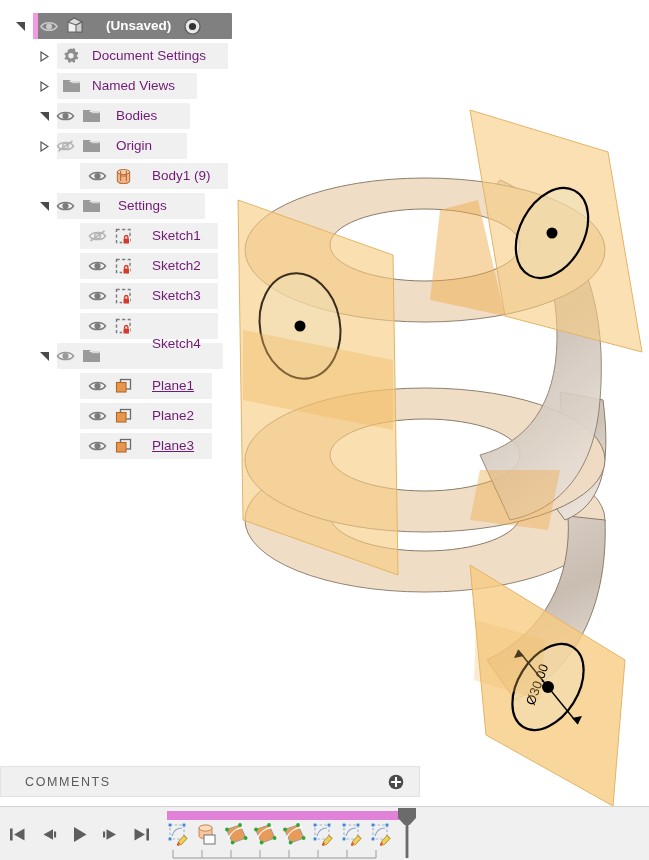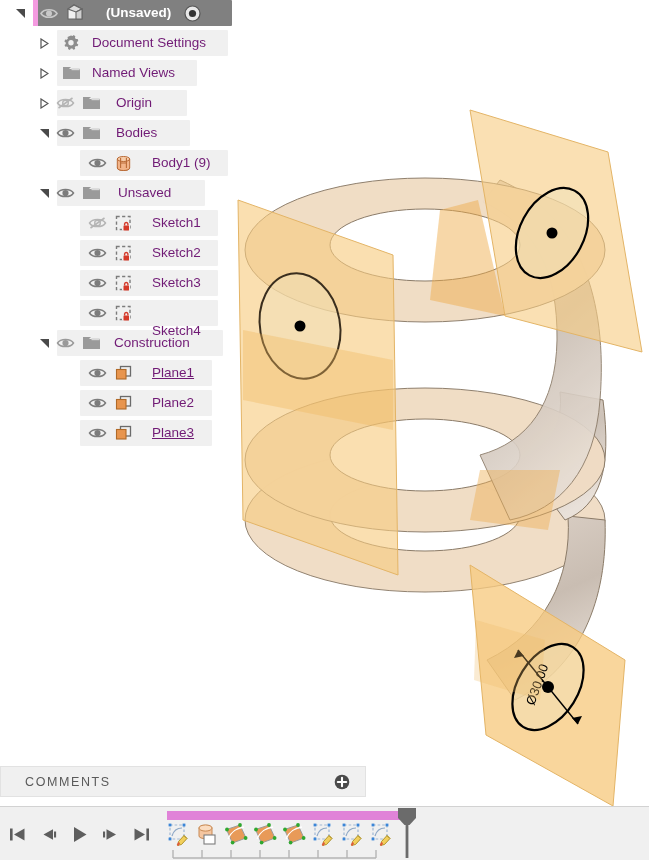--- a/index.html
+++ b/index.html
@@ -24,21 +24,21 @@
     left: 0; top: 0;
     width: 649px; height: 806px;
     background: #ffffff;
     overflow: hidden;
   }
   #viewport svg { display: block; }
 
   
   #browser {
     position: absolute;
-    left: 0; top: 0;
+    left: 0; top: 13px;
     width: 232px;
     padding: 0;
     z-index: 20;
   }
   .tree-row {
     position: relative;
     height: 26px;
     margin-bottom: 4px;
     display: flex;
     align-items: center;
@@ -94,21 +94,21 @@
     position: relative; z-index: 3;
     width: 22px; height: 26px;
     display: flex; align-items:center; justify-content: center;
     flex: 0 0 22px;
   }
 
   
   #comments {
     position: absolute;
     left: 0; top: 766px;
-    width: 366px; height: 31px;
+    width: 420px; height: 31px;
     background: #f0f0f0;
     border: 1px solid #e2e2e2;
     display: flex;
     align-items: center;
     z-index: 30;
   }
   #comments .ctitle {
     font-size: 12.5px;
     letter-spacing: 1.6px;
     color: #5a5a5a;
@@ -322,20 +322,43 @@
         <svg width="19" height="16" viewBox="0 0 19 16">
           <path d="M1 4 L1 14 L18 14 L18 4 Z" fill="#9a9a9a"></path>
           <path d="M1 4 L7 4 L9 2 L1 2 Z" fill="#9a9a9a"></path>
           <path d="M9.5 3.2 L17.6 3.2 L17.6 5.2 L9.5 5.2 Z" fill="#d8d8d8"></path>
         </svg>
       </div>
       <div class="label">Named Views</div>
     </div>
 
     <div class="tree-row">
+      <div class="rowbg" style="left:57px; width:133px;"></div>
+      <div class="arrow" style="margin-left:36px;">
+        <svg width="11" height="11" viewBox="0 0 11 11">
+            <path d="M1 1 L10 1 L10 10 Z" fill="#4a4a4a"></path>
+          </svg>
+      </div>
+      <div class="eye">
+        <svg width="19" height="14" viewBox="0 0 19 14">
+          <path d="M1.5 7 C4.5 2.2, 14.5 2.2, 17.5 7 C14.5 11.8, 4.5 11.8, 1.5 7 Z" fill="none" stroke="#7c7c7c" stroke-width="1.5"></path>
+          <circle cx="9.5" cy="7" r="3.1" fill="#7c7c7c"></circle>
+        </svg>
+      </div>
+      <div class="nodeicon">
+        <svg width="19" height="16" viewBox="0 0 19 16">
+          <path d="M1 4 L1 14 L18 14 L18 4 Z" fill="#9a9a9a"></path>
+          <path d="M1 4 L7 4 L9 2 L1 2 Z" fill="#9a9a9a"></path>
+          <path d="M9.5 3.2 L17.6 3.2 L17.6 5.2 L9.5 5.2 Z" fill="#d8d8d8"></path>
+        </svg>
+      </div>
+      <div class="label" style="padding-left:12px;">Bodies</div>
+    </div>
+
+    <div class="tree-row">
       <div class="rowbg" style="left:57px; width:130px;"></div>
       <div class="arrow" style="margin-left:36px;">
         <svg width="9" height="11" viewBox="0 0 9 11">
             <path d="M1 1 L8 5.5 L1 10 Z" fill="none" stroke="#555" stroke-width="1.2"></path>
           </svg>
       </div>
       <div class="eye">
         <svg width="19" height="14" viewBox="0 0 19 14">
           <path d="M1.5 7 C4.5 2.2, 14.5 2.2, 17.5 7 C14.5 11.8, 4.5 11.8, 1.5 7 Z" fill="none" stroke="#b5b5b5" stroke-width="1.5"></path>
           <circle cx="9.5" cy="7" r="2.8" fill="none" stroke="#b5b5b5" stroke-width="1.4"></circle>
@@ -343,43 +366,20 @@
         </svg>
       </div>
       <div class="nodeicon">
         <svg width="19" height="16" viewBox="0 0 19 16">
           <path d="M1 4 L1 14 L18 14 L18 4 Z" fill="#9a9a9a"></path>
           <path d="M1 4 L7 4 L9 2 L1 2 Z" fill="#9a9a9a"></path>
           <path d="M9.5 3.2 L17.6 3.2 L17.6 5.2 L9.5 5.2 Z" fill="#d8d8d8"></path>
         </svg>
       </div>
       <div class="label" style="padding-left:12px;">Origin</div>
-    </div>
-
-    <div class="tree-row">
-      <div class="rowbg" style="left:57px; width:133px;"></div>
-      <div class="arrow" style="margin-left:36px;">
-        <svg width="11" height="11" viewBox="0 0 11 11">
-            <path d="M1 1 L10 1 L10 10 Z" fill="#4a4a4a"></path>
-          </svg>
-      </div>
-      <div class="eye">
-        <svg width="19" height="14" viewBox="0 0 19 14">
-          <path d="M1.5 7 C4.5 2.2, 14.5 2.2, 17.5 7 C14.5 11.8, 4.5 11.8, 1.5 7 Z" fill="none" stroke="#7c7c7c" stroke-width="1.5"></path>
-          <circle cx="9.5" cy="7" r="3.1" fill="#7c7c7c"></circle>
-        </svg>
-      </div>
-      <div class="nodeicon">
-        <svg width="19" height="16" viewBox="0 0 19 16">
-          <path d="M1 4 L1 14 L18 14 L18 4 Z" fill="#9a9a9a"></path>
-          <path d="M1 4 L7 4 L9 2 L1 2 Z" fill="#9a9a9a"></path>
-          <path d="M9.5 3.2 L17.6 3.2 L17.6 5.2 L9.5 5.2 Z" fill="#d8d8d8"></path>
-        </svg>
-      </div>
-      <div class="label" style="padding-left:12px;">Bodies</div>
     </div>
 
     <div class="tree-row">
       <div class="rowbg" style="left:80px; width:148px;"></div>
       <div class="eye" style="margin-left:84px;">
         <svg width="19" height="14" viewBox="0 0 19 14">
           <path d="M1.5 7 C4.5 2.2, 14.5 2.2, 17.5 7 C14.5 11.8, 4.5 11.8, 1.5 7 Z" fill="none" stroke="#7c7c7c" stroke-width="1.5"></path>
           <circle cx="9.5" cy="7" r="3.1" fill="#7c7c7c"></circle>
         </svg>
       </div>
@@ -407,21 +407,21 @@
           <circle cx="9.5" cy="7" r="3.1" fill="#7c7c7c"></circle>
         </svg>
       </div>
       <div class="nodeicon">
         <svg width="19" height="16" viewBox="0 0 19 16">
           <path d="M1 4 L1 14 L18 14 L18 4 Z" fill="#9a9a9a"></path>
           <path d="M1 4 L7 4 L9 2 L1 2 Z" fill="#9a9a9a"></path>
           <path d="M9.5 3.2 L17.6 3.2 L17.6 5.2 L9.5 5.2 Z" fill="#d8d8d8"></path>
         </svg>
       </div>
-      <div class="label" style="padding-left:14px;">Unsaved</div>
+      <div class="label" style="padding-left:14px;">Settings</div>
     </div>
 
     <div class="tree-row">
       <div class="rowbg" style="left:80px; width:138px;"></div>
       <div class="eye" style="margin-left:84px;">
         <svg width="19" height="14" viewBox="0 0 19 14">
           <path d="M1.5 7 C4.5 2.2, 14.5 2.2, 17.5 7 C14.5 11.8, 4.5 11.8, 1.5 7 Z" fill="none" stroke="#b5b5b5" stroke-width="1.5"></path>
           <circle cx="9.5" cy="7" r="2.8" fill="none" stroke="#b5b5b5" stroke-width="1.4"></circle>
           <line x1="2.5" y1="12" x2="16.5" y2="2" stroke="#b5b5b5" stroke-width="1.6"></line>
         </svg>
@@ -507,21 +507,20 @@
           <circle cx="9.5" cy="7" r="3.1" fill="#9a9a9a"></circle>
         </svg>
       </div>
       <div class="nodeicon">
         <svg width="19" height="16" viewBox="0 0 19 16">
           <path d="M1 4 L1 14 L18 14 L18 4 Z" fill="#9a9a9a"></path>
           <path d="M1 4 L7 4 L9 2 L1 2 Z" fill="#9a9a9a"></path>
           <path d="M9.5 3.2 L17.6 3.2 L17.6 5.2 L9.5 5.2 Z" fill="#d8d8d8"></path>
         </svg>
       </div>
-      <div class="label" style="padding-left:10px;">Construction</div>
     </div>
 
     <div class="tree-row">
       <div class="rowbg" style="left:80px; width:132px;"></div>
       <div class="eye" style="margin-left:84px;">
         <svg width="19" height="14" viewBox="0 0 19 14">
           <path d="M1.5 7 C4.5 2.2, 14.5 2.2, 17.5 7 C14.5 11.8, 4.5 11.8, 1.5 7 Z" fill="none" stroke="#7c7c7c" stroke-width="1.5"></path>
           <circle cx="9.5" cy="7" r="3.1" fill="#7c7c7c"></circle>
         </svg>
       </div>

